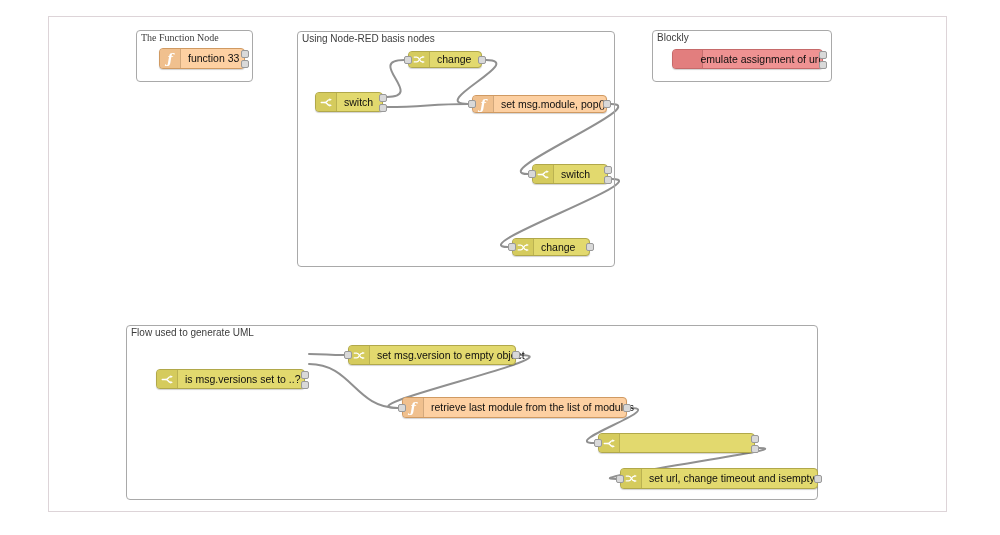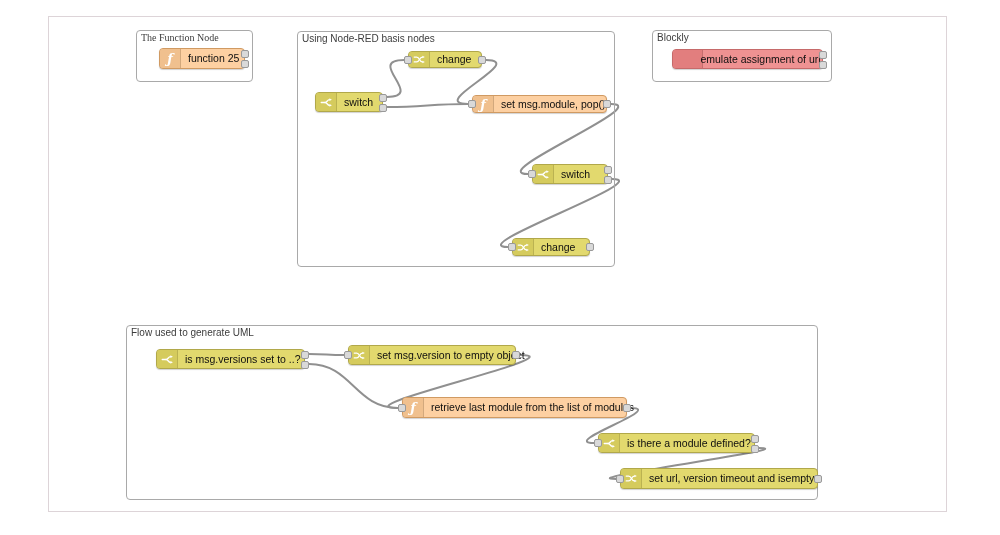--- a/index.html
+++ b/index.html
@@ -69,21 +69,21 @@
     <div class="group" style="left: 652px; top: 30px; width: 180px; height: 52px; border-color: rgb(169, 169, 169);">
       <span class="group-label" style="color: rgb(60, 60, 60);">Blockly</span>
     </div>
     <div class="group" style="left: 126px; top: 325px; width: 692px; height: 175px; border-color: rgb(169, 169, 169);">
       <span class="group-label" style="color: rgb(60, 60, 60);">Flow used to generate UML</span>
     </div>
     <div class="node" style="left: 159px; top: 48px; width: 86px; height: 21px; background: rgb(253, 208, 162); border-color: rgb(208, 154, 98);">
       <div class="icon-region" style="width: 21px; background: rgb(240, 192, 142);">
         <span class="fn-glyph">ƒ</span>
       </div>
-      <span class="node-label" style="left: 28px;">function 25</span>
+      <span class="node-label" style="left: 28px;">function 33</span>
       <div class="port" style="background: rgb(217, 217, 217); border: 1px solid rgb(153, 153, 153); right: -5px; top: 1px;"></div>
       <div class="port" style="background: rgb(217, 217, 217); border: 1px solid rgb(153, 153, 153); right: -5px; top: 11px;"></div>
     </div>
     <div class="node" style="left: 315px; top: 92px; width: 68px; height: 20px; background: rgb(226, 217, 110); border-color: rgb(177, 168, 74);">
       <div class="icon-region" style="width: 21px; background: rgb(213, 203, 93);">
         <svg width="13" height="13" viewBox="0 0 16 16">
           <path d="M1.5 8 H6 C9 8 9 4.5 11.5 4.5" fill="none" stroke="#ffffff" stroke-width="1.6" stroke-linecap="round"></path>
           <path d="M6 8 C9 8 9 11.5 11.5 11.5" fill="none" stroke="#ffffff" stroke-width="1.6" stroke-linecap="round"></path>
           <polygon points="11.5,2.9 14.6,4.5 11.5,6.1" fill="#ffffff"></polygon>
           <polygon points="11.5,9.9 14.6,11.5 11.5,13.1" fill="#ffffff"></polygon>
@@ -140,21 +140,21 @@
       <span class="node-label" style="left: 28px;">change</span>
       <div class="port" style="background: rgb(217, 217, 217); border: 1px solid rgb(153, 153, 153); left: -5px; top: calc(50% - 4px);"></div>
       <div class="port" style="background: rgb(217, 217, 217); border: 1px solid rgb(153, 153, 153); right: -5px; top: calc(50% - 4px);"></div>
     </div>
     <div class="node" style="left: 672px; top: 49px; width: 151px; height: 20px; background: rgb(239, 146, 146); border-color: rgb(198, 106, 106);">
       <div class="icon-region" style="width: 30px; background: rgb(226, 126, 126);"></div>
       <span class="node-label center" style="left: 30px; right: 4px;">emulate assignment of url</span>
       <div class="port" style="background: rgb(217, 217, 217); border: 1px solid rgb(153, 153, 153); right: -5px; top: 1px;"></div>
       <div class="port" style="background: rgb(217, 217, 217); border: 1px solid rgb(153, 153, 153); right: -5px; top: 11px;"></div>
     </div>
-    <div class="node" style="left: 156px; top: 349px; width: 149px; height: 20px; background: rgb(226, 217, 110); border-color: rgb(177, 168, 74);">
+    <div class="node" style="left: 156px; top: 369px; width: 149px; height: 20px; background: rgb(226, 217, 110); border-color: rgb(177, 168, 74);">
       <div class="icon-region" style="width: 21px; background: rgb(213, 203, 93);">
         <svg width="13" height="13" viewBox="0 0 16 16">
           <path d="M1.5 8 H6 C9 8 9 4.5 11.5 4.5" fill="none" stroke="#ffffff" stroke-width="1.6" stroke-linecap="round"></path>
           <path d="M6 8 C9 8 9 11.5 11.5 11.5" fill="none" stroke="#ffffff" stroke-width="1.6" stroke-linecap="round"></path>
           <polygon points="11.5,2.9 14.6,4.5 11.5,6.1" fill="#ffffff"></polygon>
           <polygon points="11.5,9.9 14.6,11.5 11.5,13.1" fill="#ffffff"></polygon>
         </svg>
       </div>
       <span class="node-label" style="left: 28px;">is msg.versions set to ..?</span>
       <div class="port" style="background: rgb(217, 217, 217); border: 1px solid rgb(153, 153, 153); right: -5px; top: 1px;"></div>
@@ -183,31 +183,30 @@
     </div>
     <div class="node" style="left: 598px; top: 433px; width: 157px; height: 20px; background: rgb(226, 217, 110); border-color: rgb(177, 168, 74);">
       <div class="icon-region" style="width: 21px; background: rgb(213, 203, 93);">
         <svg width="13" height="13" viewBox="0 0 16 16">
           <path d="M1.5 8 H6 C9 8 9 4.5 11.5 4.5" fill="none" stroke="#ffffff" stroke-width="1.6" stroke-linecap="round"></path>
           <path d="M6 8 C9 8 9 11.5 11.5 11.5" fill="none" stroke="#ffffff" stroke-width="1.6" stroke-linecap="round"></path>
           <polygon points="11.5,2.9 14.6,4.5 11.5,6.1" fill="#ffffff"></polygon>
           <polygon points="11.5,9.9 14.6,11.5 11.5,13.1" fill="#ffffff"></polygon>
         </svg>
       </div>
-      <span class="node-label" style="left: 28px;">is there a module defined?</span>
       <div class="port" style="background: rgb(217, 217, 217); border: 1px solid rgb(153, 153, 153); left: -5px; top: calc(50% - 4px);"></div>
       <div class="port" style="background: rgb(217, 217, 217); border: 1px solid rgb(153, 153, 153); right: -5px; top: 1px;"></div>
       <div class="port" style="background: rgb(217, 217, 217); border: 1px solid rgb(153, 153, 153); right: -5px; top: 11px;"></div>
     </div>
     <div class="node" style="left: 620px; top: 468px; width: 198px; height: 21px; background: rgb(226, 217, 110); border-color: rgb(177, 168, 74);">
       <div class="icon-region" style="width: 21px; background: rgb(213, 203, 93);">
         <svg width="13" height="13" viewBox="0 0 16 16">
           <path d="M1.5 5 H4.5 C8.5 5 7.5 11 11.5 11" fill="none" stroke="#ffffff" stroke-width="1.6" stroke-linecap="round"></path>
           <path d="M1.5 11 H4.5 C8.5 11 7.5 5 11.5 5" fill="none" stroke="#ffffff" stroke-width="1.6" stroke-linecap="round"></path>
           <polygon points="11.5,9.4 14.6,11 11.5,12.6" fill="#ffffff"></polygon>
           <polygon points="11.5,3.4 14.6,5 11.5,6.6" fill="#ffffff"></polygon>
         </svg>
       </div>
-      <span class="node-label" style="left: 28px;">set url, version timeout and isempty</span>
+      <span class="node-label" style="left: 28px;">set url, change timeout and isempty</span>
       <div class="port" style="background: rgb(217, 217, 217); border: 1px solid rgb(153, 153, 153); left: -5px; top: calc(50% - 4px);"></div>
       <div class="port" style="background: rgb(217, 217, 217); border: 1px solid rgb(153, 153, 153); right: -5px; top: calc(50% - 4px);"></div>
     </div>
   </div>
 
 </body></html>

